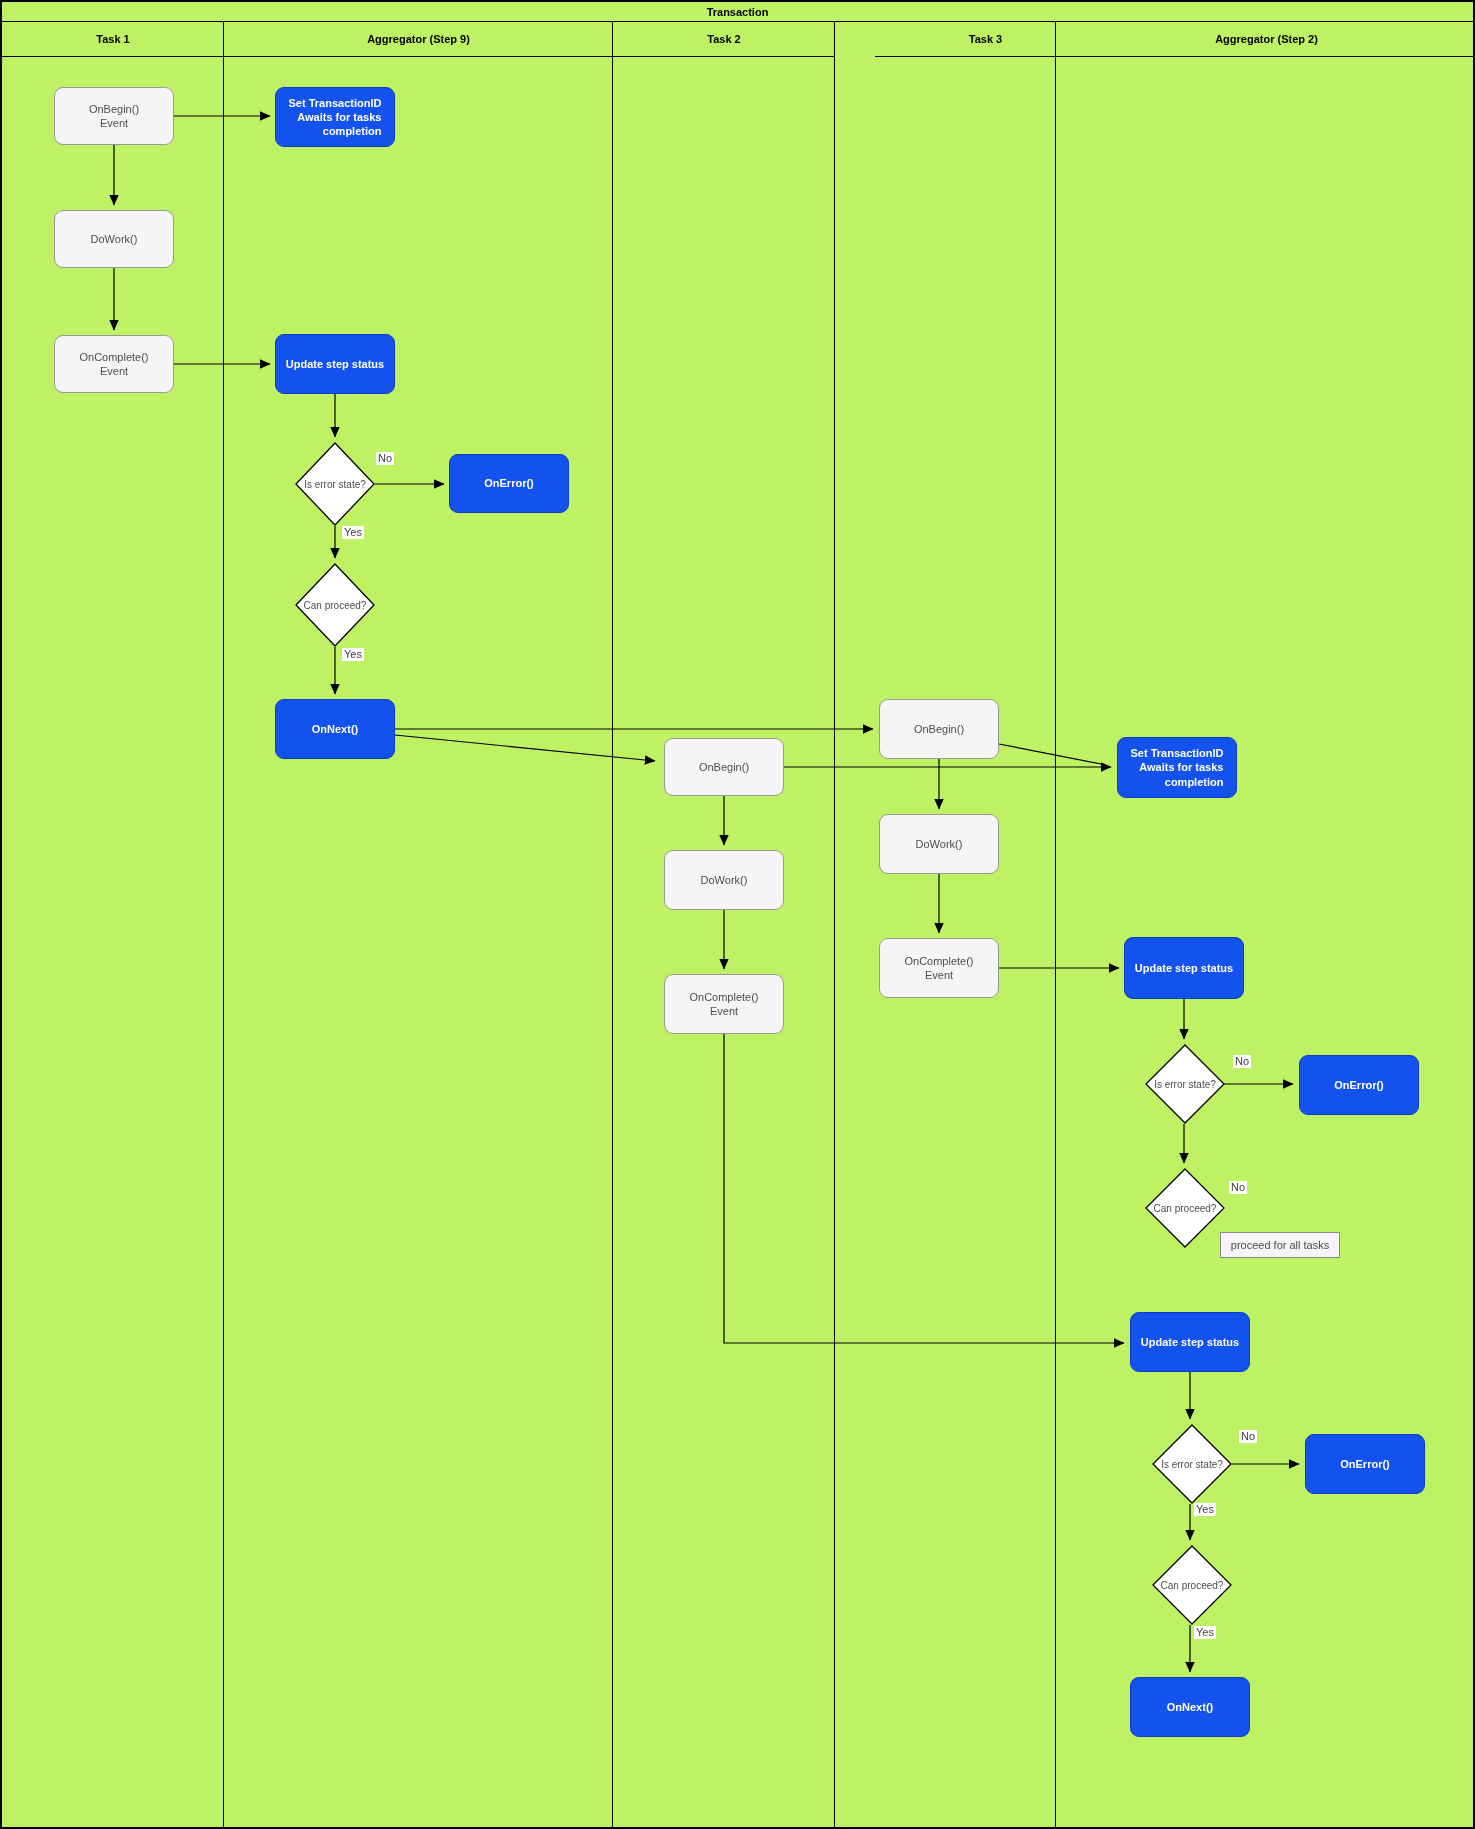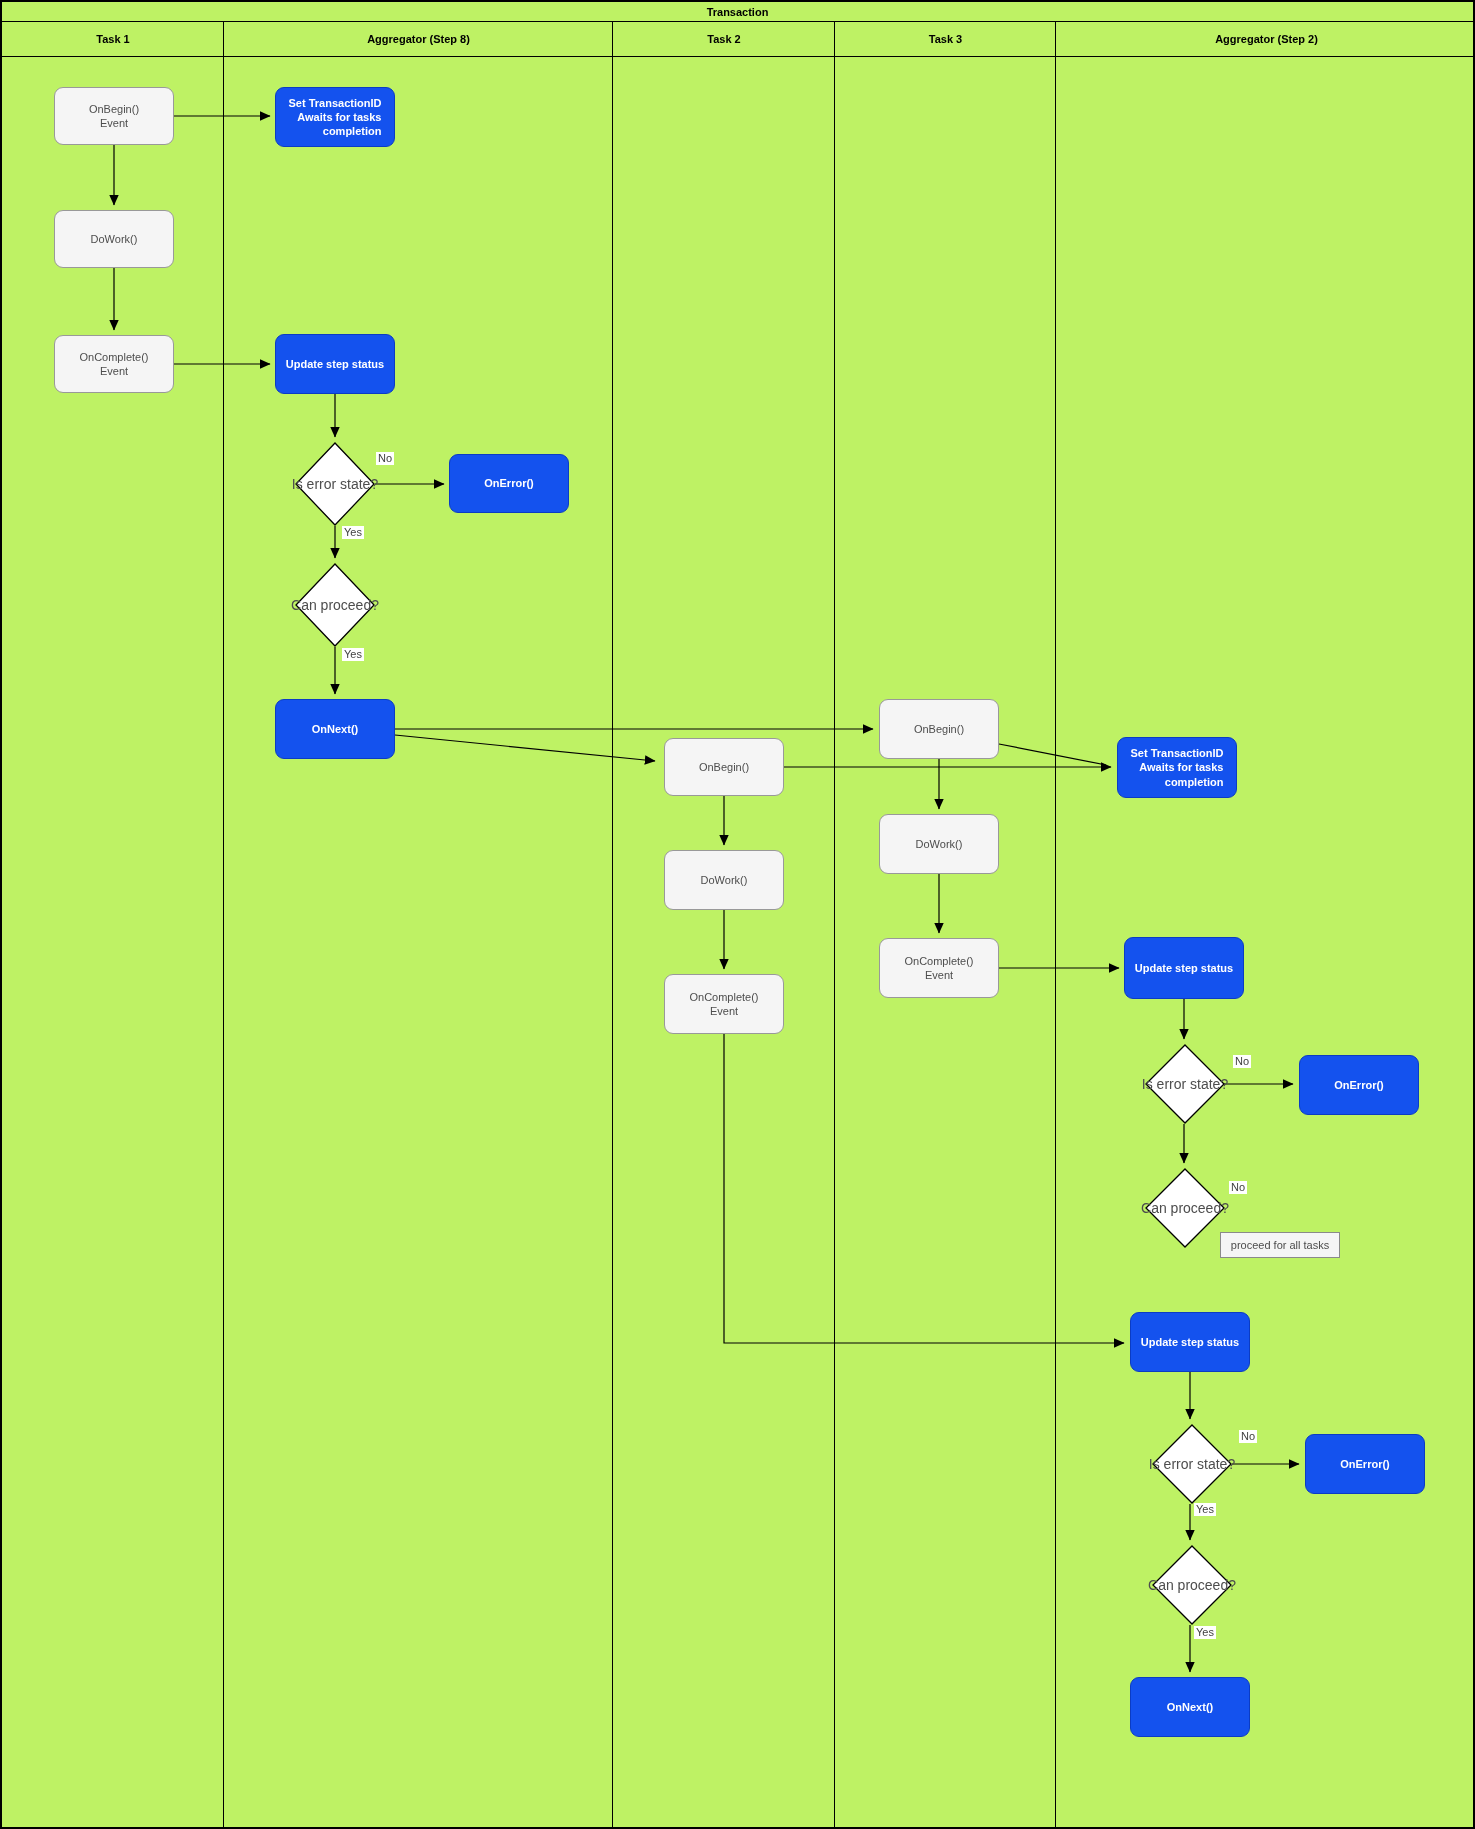--- a/index.html
+++ b/index.html
@@ -9,37 +9,37 @@
   .vline{position:absolute;width:1px;top:19px;bottom:0;background:#000;}
   .edges{position:absolute;left:0;top:0;width:1475px;height:1829px;pointer-events:none;}
   .edges path{fill:none;stroke:var(--line,#000);stroke-width:1.2;}
   .edges .arrhead{fill:var(--line,#000);stroke:none;}
   .node{position:absolute;box-sizing:border-box;border-radius:9px;display:flex;align-items:center;justify-content:center;text-align:center;font-size:11px;line-height:1.3;white-space:pre-line;padding:2px;}
   .node.gray{background:var(--task-fill,#f5f5f5);border:1px solid var(--task-border,#999);color:var(--task-text,#4d4d4d);}
   .node.blue{background:var(--accent-fill,#1452ee);border:1px solid var(--accent-border,#0b3cc4);color:#fff;font-weight:bold;text-align:right;}
   .diamond{position:absolute;}
   .diamond svg{position:absolute;left:0;top:0;width:100%;height:100%;}
   .diamond polygon{fill:#fff;stroke:#000;stroke-width:1.3;}
-  .dtext{position:absolute;left:0;top:0;right:0;bottom:0;display:flex;align-items:center;justify-content:center;font-size:14px;color:var(--task-text,#4d4d4d);white-space:nowrap;text-align:center;}
+  .dtext{position:absolute;left:0;top:0;right:0;bottom:0;display:flex;align-items:center;justify-content:center;font-size:10px;color:var(--task-text,#4d4d4d);white-space:nowrap;text-align:center;}
   .edge-label{position:absolute;font-size:11px;color:#424242;background:#fff;padding:0 2px;line-height:13px;}
   .note{position:absolute;box-sizing:border-box;background:var(--task-fill,#f5f5f5);border:1px solid #8a8a8a;color:var(--task-text,#4d4d4d);font-size:11px;display:flex;align-items:center;justify-content:center;text-align:center;}
 </style>
 </head>
 <body>
 
 <div class="pool">
 
   <div class="title-row">
     <span>Transaction</span>
   </div>
 
   <div class="lane-header" style="left:0;width:222px">Task 1</div>
-  <div class="lane-header" style="left:222px;width:389px">Aggregator (Step 8)</div>
+  <div class="lane-header" style="left:222px;width:389px">Aggregator (Step 9)</div>
   <div class="lane-header" style="left:611px;width:222px">Task 2</div>
-  <div class="lane-header" style="left:833px;width:221px">Task 3</div>
+  <div class="lane-header" style="left:873px;width:221px">Task 3</div>
   <div class="lane-header" style="left:1054px;width:421px">Aggregator (Step 2)</div>
 
   <div class="vline" style="left:221px"></div>
   <div class="vline" style="left:610px"></div>
   <div class="vline" style="left:832px"></div>
   <div class="vline" style="left:1053px"></div>
 
   <svg class="edges">
     <defs>
       <marker id="arr" markerWidth="10" markerHeight="8" refX="8.5" refY="4" orient="auto">

